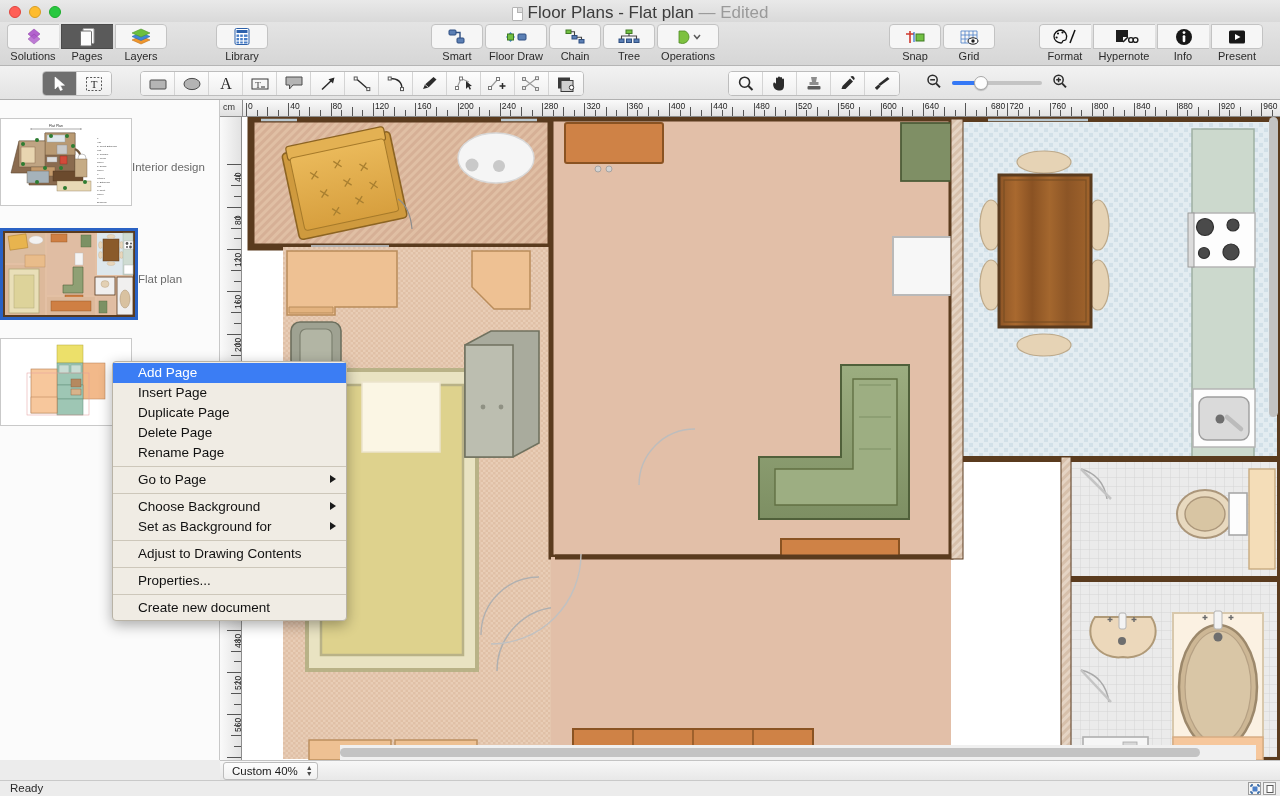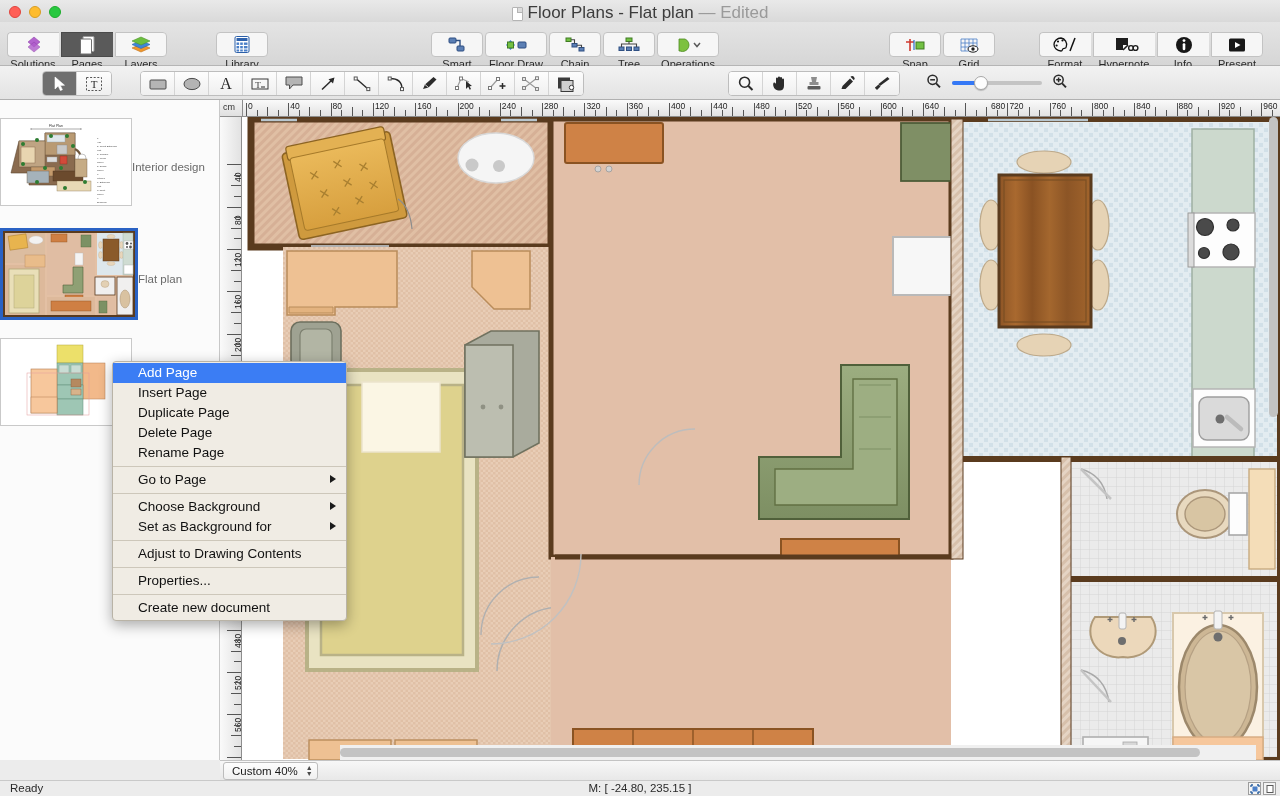--- a/index.html
+++ b/index.html
@@ -38,21 +38,21 @@
     background:#dcdcdc; border-left:1px solid #b4b4b4; border-bottom:1px solid #b4b4b4;
   }
   .doc-title .edited { color:#9a9a9a; }
 
   
   .toolbar {
     position:absolute; top:22px; left:0; width:1280px; height:44px;
     background: linear-gradient(#e4e4e4,#d6d6d6);
     border-bottom:1px solid #b5b5b5;
   }
-  .tgroup { position:absolute; top:2px; display:flex;margin-top:8px; }
+  .tgroup { position:absolute; top:2px; display:flex; }
   .titem {
     width:54px; display:flex; flex-direction:column; align-items:center;
     cursor:default;
   }
   .titem .tbtn {
     width:52px; height:25px; border-radius:4px;
     display:flex; align-items:center; justify-content:center;
     background:#f6f6f6; border:1px solid #c3c3c3;
   }
   .titem.wide .tbtn{ width:62px; }
@@ -1088,21 +1088,20 @@
       <span>Custom 40%</span>
       <span class="stepper">
         <span style="font-size:7px;line-height:6px;">▲</span>
         <span style="font-size:7px;line-height:6px;">▼</span>
       </span>
     </div>
   </div>
 
   <div class="statusbar">
     <div class="ready">Ready</div>
-    <div class="coords">M: [ -24.80, 235.15 ]</div>
     <div class="corner-ctrls">
       <div class="cctrl">
         <svg width="10" height="10" viewBox="0 0 10 10">
           <rect x="2.5" y="2.5" width="5" height="5" fill="#4a7fc8"></rect>
           <path d="M1 1 h2 M1 1 v2 M9 1 h-2 M9 1 v2 M1 9 h2 M1 9 v-2 M9 9 h-2 M9 9 v-2" stroke="#2a5f9e" stroke-width="1.3"></path>
         </svg>
       </div>
       <div class="cctrl">
         <svg width="10" height="10" viewBox="0 0 10 10">
           <rect x="2" y="1.5" width="6" height="7" fill="#fff" stroke="#5a5a5a"></rect>

